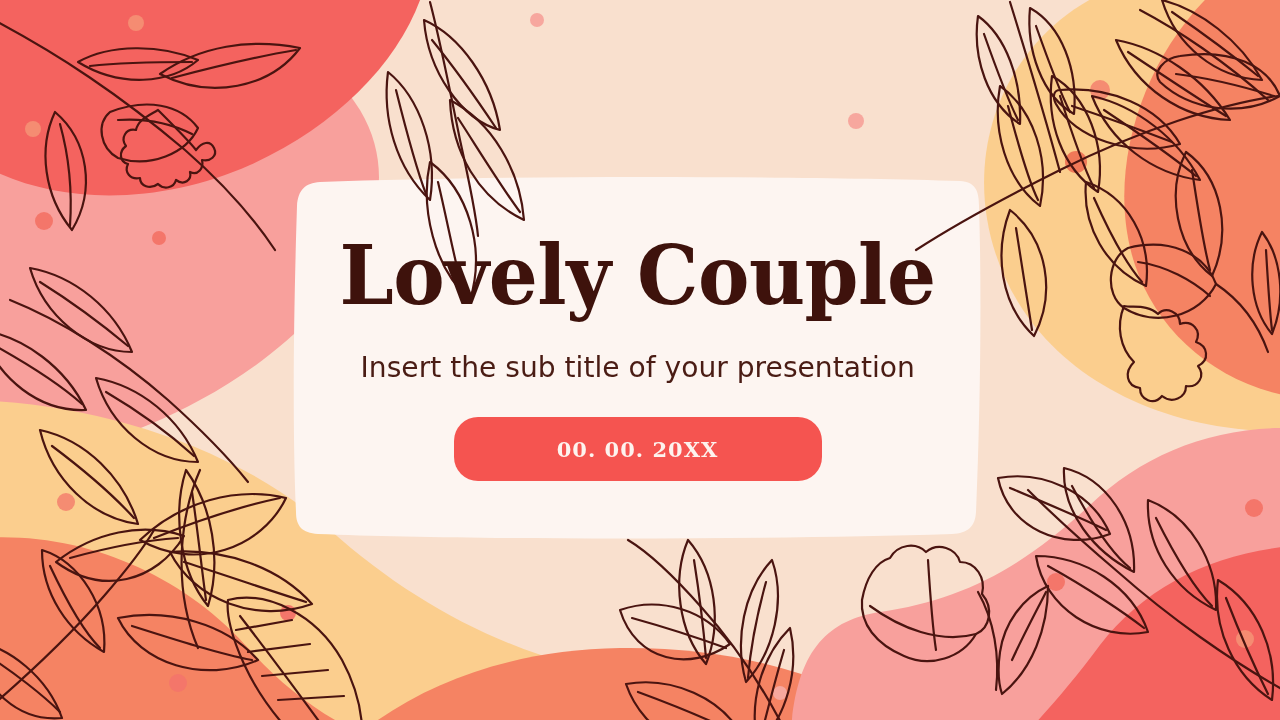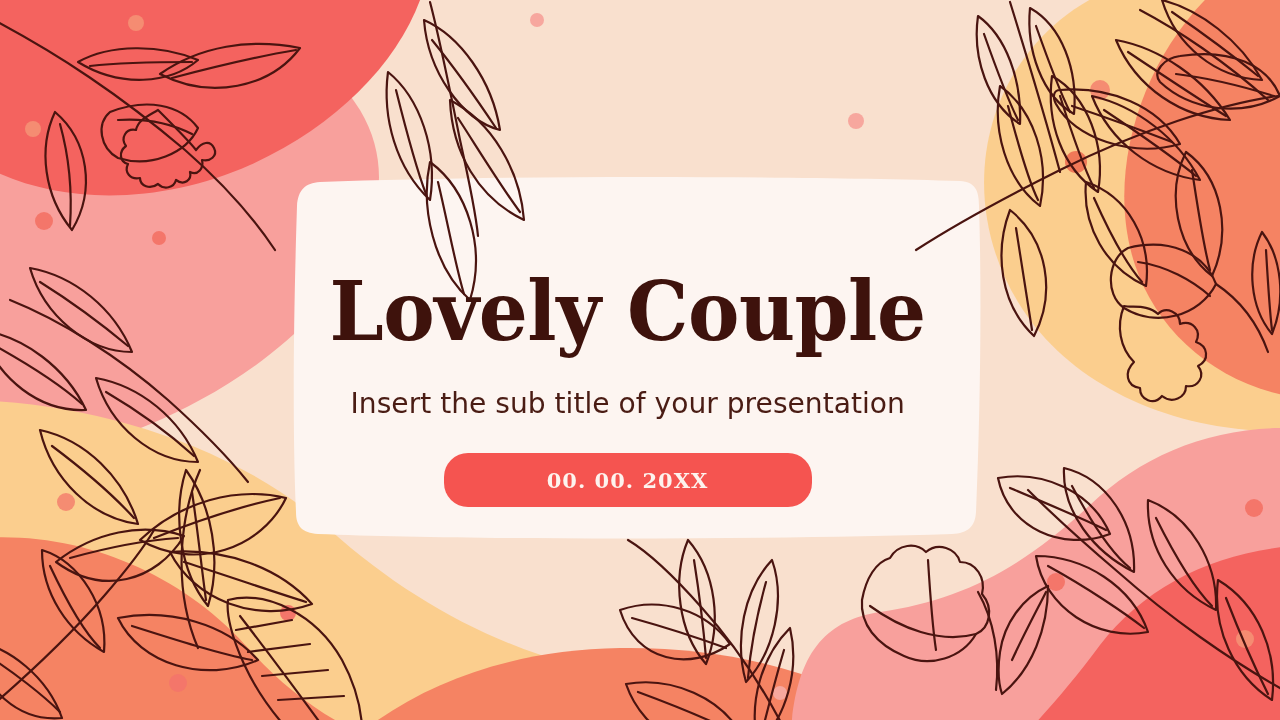--- a/index.html
+++ b/index.html
@@ -30,31 +30,30 @@
 
   #blob-layer      { z-index: 1; }
   #dot-layer       { z-index: 2; }
   #card-layer      { z-index: 3; }
   #line-art-layer  { z-index: 4; }
 
   
   #card-content {
     position: absolute;
     z-index: 5;
-    left: 287px;
+    left: 297px;
     top: 178px;
     width: 681px;
     height: 360px;
     display: flex;
     flex-direction: column;
     align-items: center;
     justify-content: flex-start;
     box-sizing: border-box;
     padding-top: 56px;
-    margin-top: 36px;
   }
 
   #slide-title {
     font-family: "DejaVu Serif", "Liberation Serif", serif;
     font-weight: 700;
     font-size: 83px;
     line-height: 1;
     letter-spacing: -0.5px;
     color: #3E120C;
     margin: 0;
@@ -70,21 +69,21 @@
     color: #4A1C14;
     margin: 0;
     margin-top: 36px;
     white-space: nowrap;
     transform: scaleX(0.97);
   }
 
   #date-badge {
     margin-top: 35px;
     width: 368px;
-    height: 54px;
+    height: 64px;
     border-radius: 24px;
     background: #F55450;
     border: none;
     display: flex;
     align-items: center;
     justify-content: center;
     cursor: pointer;
     padding: 0;
   }
 

